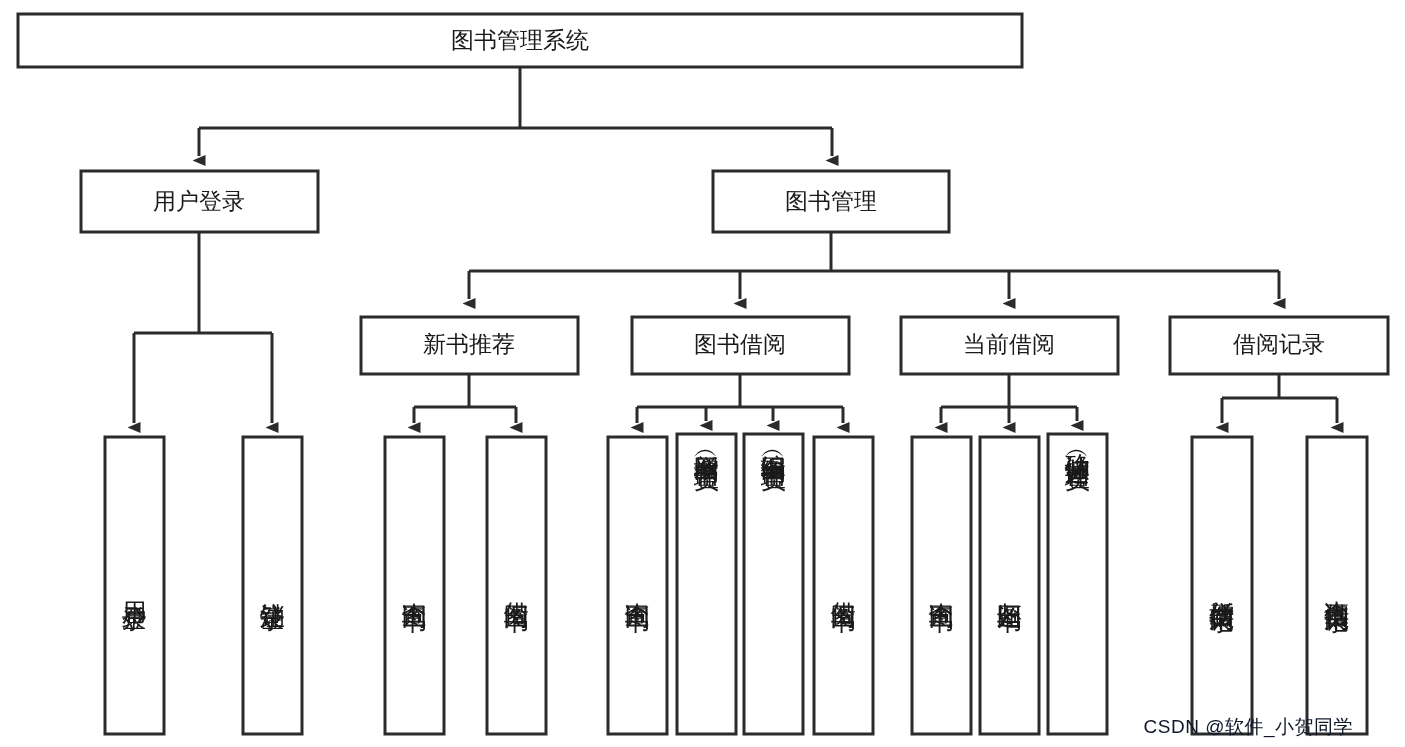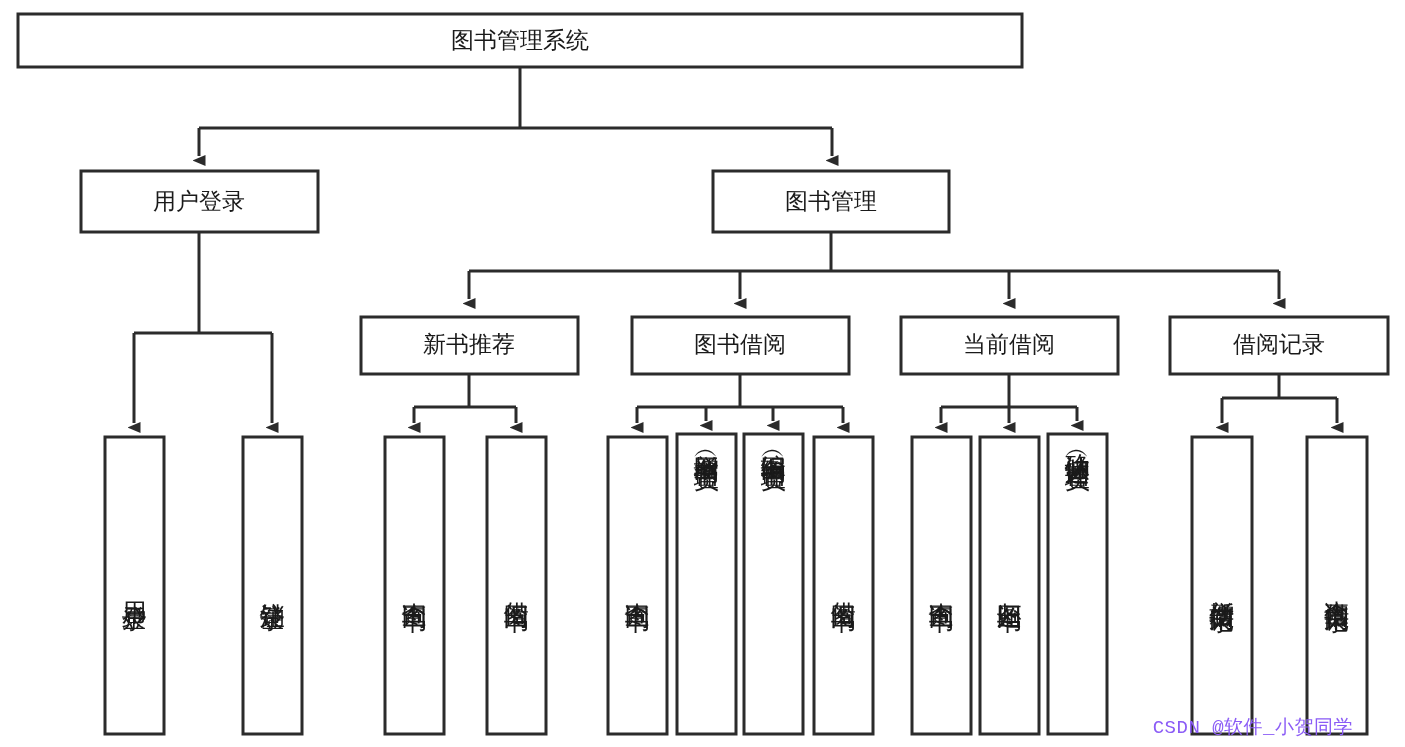--- a/index.html
+++ b/index.html
@@ -62,23 +62,23 @@
     font-size: 25px;
     line-height: 1.22;
     letter-spacing: 2px;
     color: #1a1a1a;
     white-space: nowrap;
   }
   .watermark {
     position: absolute;
     right: 8px;
     bottom: 7px;
-    font-family: Liberation Mono, monospace;
+    font-family: Liberation Sans, sans-serif;
     font-size: 19px;
-    color: #8b5cf6;
+    color: #0f172a;
     letter-spacing: 0.5px;
     white-space: nowrap;
   }
 </style>
 </head>
 <body>
 
 <div id="diagram-root">
 
   <svg class="diagram-canvas" viewBox="0 0 1405 747">

